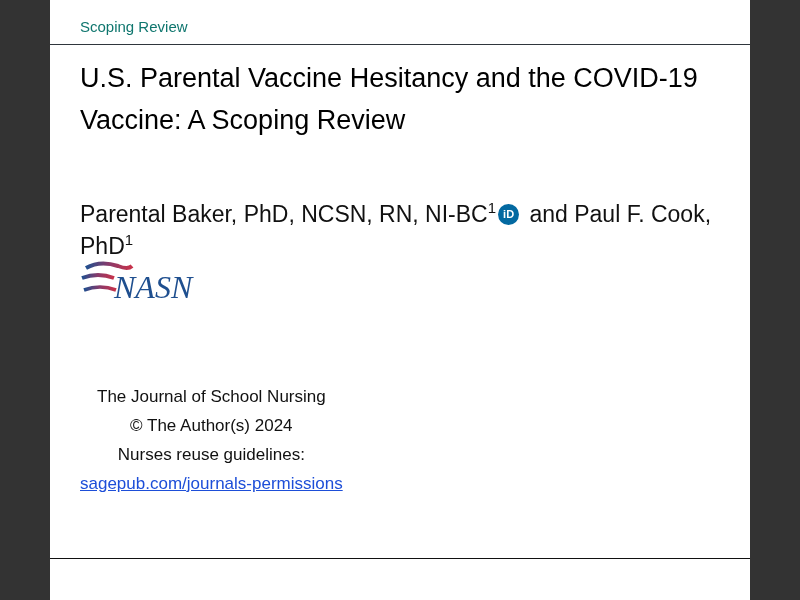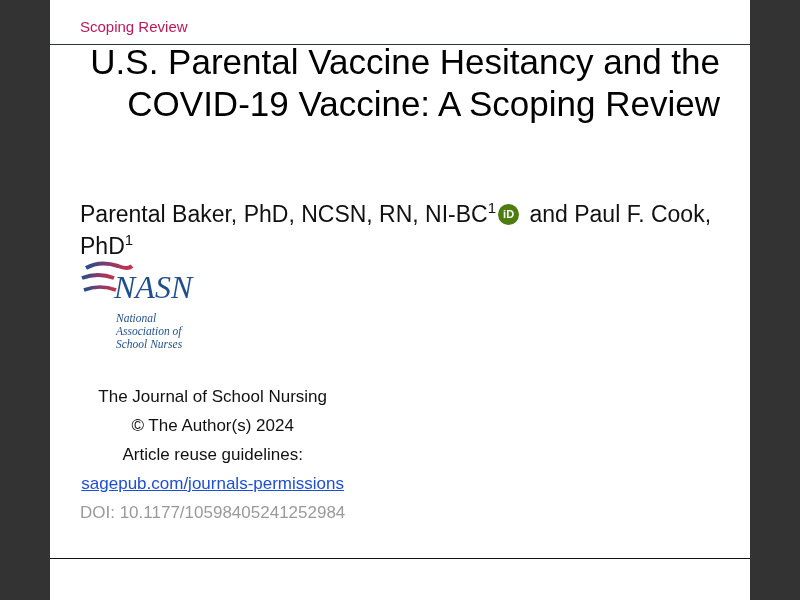--- a/index.html
+++ b/index.html
@@ -8,39 +8,39 @@
       background: #333333;
       font-family: "Liberation Sans", sans-serif;
       position: relative;
     }
     .page {
       position: absolute; left: 50px; top: 0; width: 700px; height: 600px;
       background: #ffffff;
     }
     .running-head {
       position: absolute; left: 30px; top: 18px;
-      font-size: 15px; color: #be185d;
+      font-size: 15px; color: #0f766e;
     }
     .head-rule {
       position: absolute; left: 0; top: 44px; width: 700px; height: 0;
       border-top: 1.5px solid #2f363d;
     }
     .title {
-      position: absolute; left: 30px; top: 41px; width: 640px;
-      font-size: 35px; line-height: 42px; color: #000;
-      margin: 0; font-weight: normal; text-align: right;
+      position: absolute; left: 30px; top: 57px; width: 640px;
+      font-size: 27px; line-height: 42px; color: #000;
+      margin: 0; font-weight: normal;
     }
     .authors {
       position: absolute; left: 30px; top: 198px; width: 640px;
       font-size: 23px; line-height: 32px; color: #111;
     }
     .authors sup { font-size: 15px; vertical-align: 9px; line-height: 0; }
     .orcid {
       display: inline-block; width: 21px; height: 21px; border-radius: 50%;
-      background: #4d7c0f; color: #fff; font-size: 11px; font-weight: bold;
+      background: #0369a1; color: #fff; font-size: 11px; font-weight: bold;
       text-align: center; line-height: 21px; vertical-align: 4px;
       margin: 0 4px 0 2px;
     }
     .logo {
       position: absolute; left: 30px; top: 260px; width: 130px; height: 95px;
     }
     .logo-sub {
       position: absolute; left: 36px; top: 52px;
       font-family: "Liberation Serif", serif; font-style: italic;
       font-size: 11.5px; line-height: 13px; color: #1f4f8f;
@@ -82,29 +82,23 @@
           <stop offset="0.5" stop-color="#8a3a6a"></stop>
           <stop offset="1" stop-color="#c8324a"></stop>
         </linearGradient>
       </defs>
       <path d="M6 8 Q20 0 38 6 Q48 10 52 6" stroke="url(#lg)" stroke-width="4" fill="none"></path>
       <path d="M2 18 Q18 12 34 18" stroke="url(#lg)" stroke-width="4" fill="none"></path>
       <path d="M4 30 Q20 24 36 30" stroke="url(#lg)" stroke-width="3.5" fill="none"></path>
       <text x="34" y="38" font-family="Liberation Serif, serif" font-style="italic" font-size="32" fill="#1f4f8f">NASN</text>
       <line x1="0" y1="47" x2="126" y2="47" stroke="url(#lg)" stroke-width="2.5"></line>
     </svg>
-    <div class="logo-sub">
-      <div>National</div>
-      <div>Association of</div>
-      <div>School Nurses</div>
-    </div>
   </div>
 
   <div class="meta">
     <span class="line">The Journal of School Nursing</span>
     <span class="line">© The Author(s) 2024</span>
-    <span class="line">Article reuse guidelines:</span>
+    <span class="line">Nurses reuse guidelines:</span>
     <span class="line"><a class="link">sagepub.com/journals-permissions</a></span>
-    <span class="line doi">DOI: 10.1177/10598405241252984</span>
   </div>
 
   <div class="foot-rule"></div>
 </div>
 
 </body></html>

